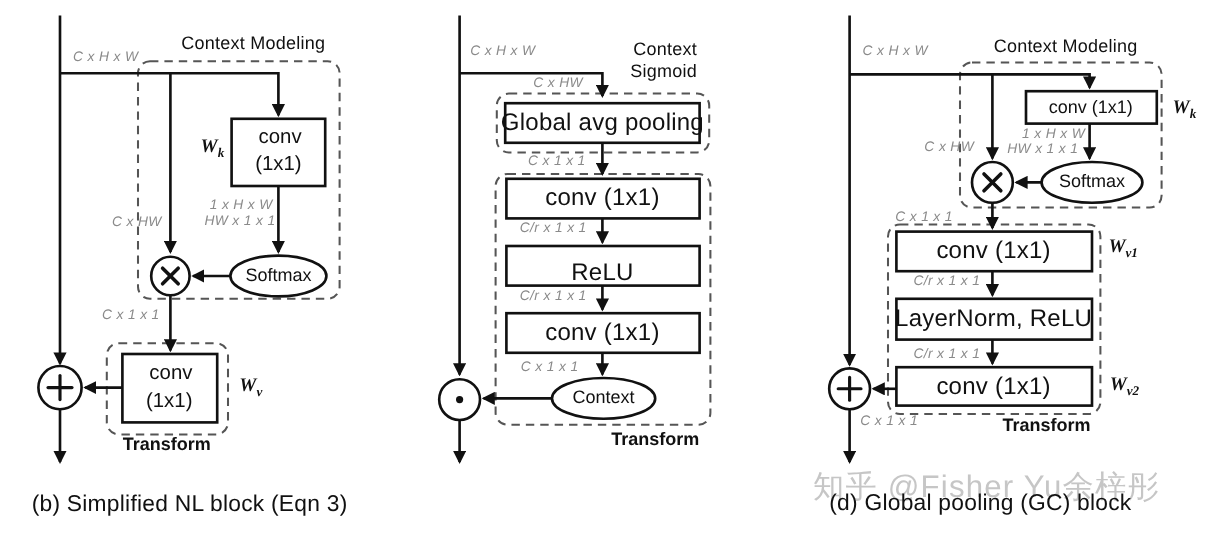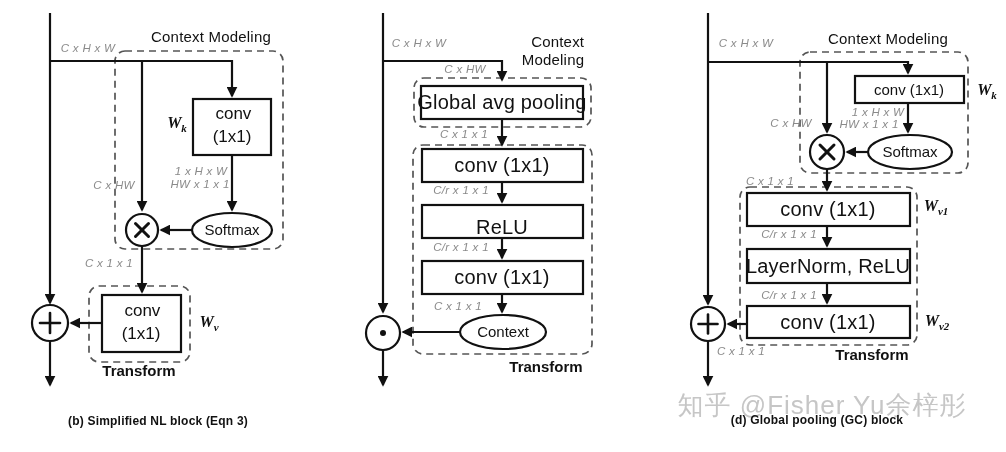--- a/index.html
+++ b/index.html
@@ -6,21 +6,21 @@
   #canvas{position:relative;width:1006px;height:452px;background:#ffffff;overflow:hidden;
           font-family:"Liberation Sans",sans-serif;color:#111;}
   #wires{position:absolute;left:0;top:0;}
   .t{position:absolute;transform:translate(-50%,-50%);white-space:nowrap;line-height:1.2;}
   .dim{color:#8a8a8a;font-style:italic;font-size:11.5px;letter-spacing:.3px;}
   .title{font-weight:normal;font-size:15px;letter-spacing:.2px;}
   .grouplabel{font-weight:bold;font-size:15px;}
   .fs15{font-size:15px;}
   .fs16{font-size:20px;letter-spacing:.2px;}
   .fs17{font-size:17px;text-align:center;line-height:1.35;}
-  .caption{font-size:12px;letter-spacing:.2px;z-index:3;font-weight:bold;}
+  .caption{font-size:19px;letter-spacing:.2px;z-index:3;}
   .weight{font-family:"Liberation Serif",serif;font-style:italic;font-weight:bold;font-size:16px;}
   .weight sub{font-size:11px;font-weight:bold;}
   .watermark{color:#c6c6c6;font-size:26px;letter-spacing:1px;z-index:1;}
   .caption.overlapped{z-index:4;}
   .ctr{text-align:right;}
 </style>
 </head>
 <body>
 
 <div id="canvas">
@@ -125,21 +125,21 @@
     <div>conv</div>
     <div>(1x1)</div>
   </div>
   <div class="t weight" style="left:209px;top:323px"><span>W</span><sub>v</sub></div>
   <div class="t grouplabel" style="left:139px;top:371px">Transform</div>
   <div class="t caption" style="left:158px;top:421px">(b) Simplified NL block (Eqn 3)</div>
 
   <div class="t dim" style="left:419px;top:44px">C x H x W</div>
   <div class="t title ctr" style="left:553px;top:51px">
     <div>Context</div>
-    <div>Modeling</div>
+    <div>Sigmoid</div>
   </div>
   <div class="t dim" style="left:465px;top:70px">C x HW</div>
   <div class="t fs16" style="left:502px;top:102px">Global avg pooling</div>
   <div class="t dim" style="left:464px;top:135px">C x 1 x 1</div>
   <div class="t fs16" style="left:502px;top:165px">conv (1x1)</div>
   <div class="t dim" style="left:461px;top:191px">C/r x 1 x 1</div>
   <div class="t fs16" style="left:502px;top:227px">ReLU</div>
   <div class="t dim" style="left:461px;top:248px">C/r x 1 x 1</div>
   <div class="t fs16" style="left:502px;top:277px">conv (1x1)</div>
   <div class="t dim" style="left:458px;top:307px">C x 1 x 1</div>

